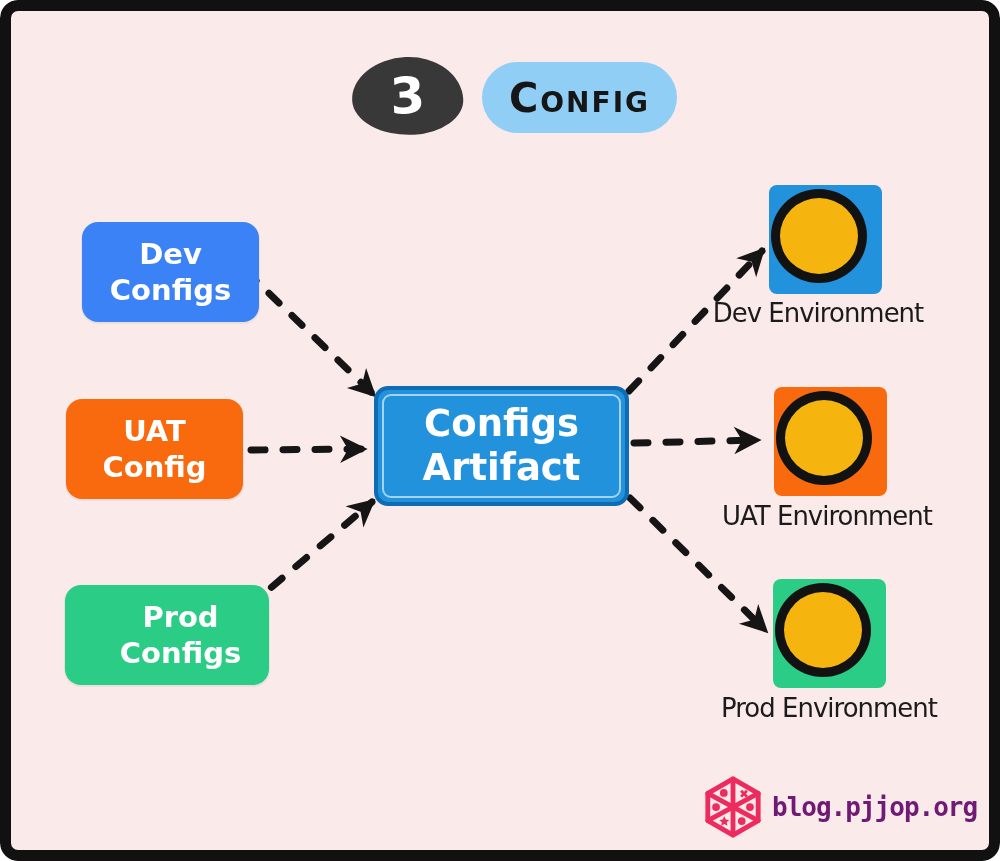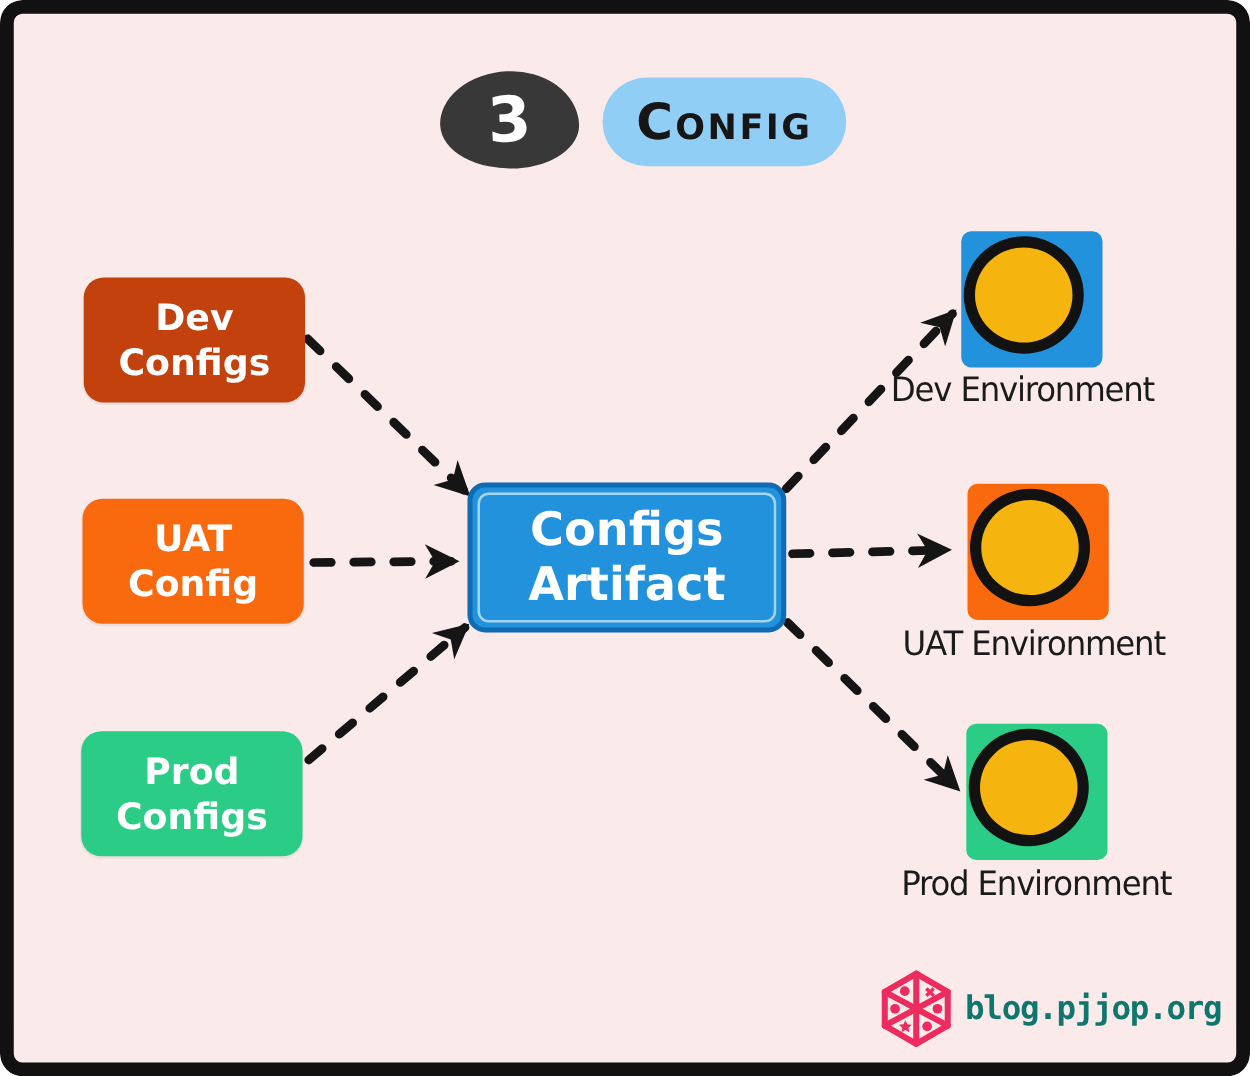--- a/index.html
+++ b/index.html
@@ -38,21 +38,21 @@
   .ball{position:absolute;left:2px;top:4px;width:96px;height:94px;border-radius:50%;
     border:9px solid #121212;box-sizing:border-box;}
 
   .env-label{position:absolute;width:240px;text-align:center;color:#1B1B1B;
     font-size:27px;font-weight:500;letter-spacing:-1px;transform:scaleX(0.96);}
   #lbl-dev{left:698px;top:297px;}
   #lbl-uat{left:707px;top:500px;}
   #lbl-prod{left:709px;top:692px;}
 
   .brand{position:absolute;left:702px;top:776px;display:flex;align-items:center;gap:8px;}
-  .brand-text{color:#0f766e;font-family:"DejaVu Sans Mono",monospace;font-weight:700;
+  .brand-text{color:#701a75;font-family:"DejaVu Sans Mono",monospace;font-weight:700;
     font-size:26px;letter-spacing:-1px;}
 </style>
 </head>
 <body>
 
 <div class="frame">
 
   <svg class="arrows" viewBox="0 0 1000 861">
     <defs>
       <marker id="ah" viewBox="0 0 14 14" refX="11" refY="7" markerWidth="4.6" markerHeight="4.6" orient="auto-start-reverse">
@@ -69,25 +69,25 @@
     </g>
   </svg>
 
   <div class="badge3">
     <span>3</span>
   </div>
   <div class="title-pill">
     <span>Config</span>
   </div>
 
-  <div class="src-box" id="src-dev" style="background-color: #c2410c;">Dev
+  <div class="src-box" id="src-dev" style="background-color: #3b82f6; margin-left: 15px;">Dev
 Configs</div>
   <div class="src-box" id="src-uat" style="background-color: rgb(249, 105, 14);">UAT
 Config</div>
-  <div class="src-box" id="src-prod" style="background-color: rgb(43, 204, 134);">Prod
+  <div class="src-box" id="src-prod" style="background-color: rgb(43, 204, 134); padding-left: 27px;">Prod
 Configs</div>
 
   <div class="center-box" style="background-color: rgb(33, 146, 219);">Configs
 Artifact</div>
 
   <div class="env" id="env-dev" style="background-color: rgb(33, 146, 219);">
     <div class="ball" style="background-color: rgb(246, 180, 15);"></div>
   </div>
   <div class="env-label" id="lbl-dev">Dev Environment</div>
 

